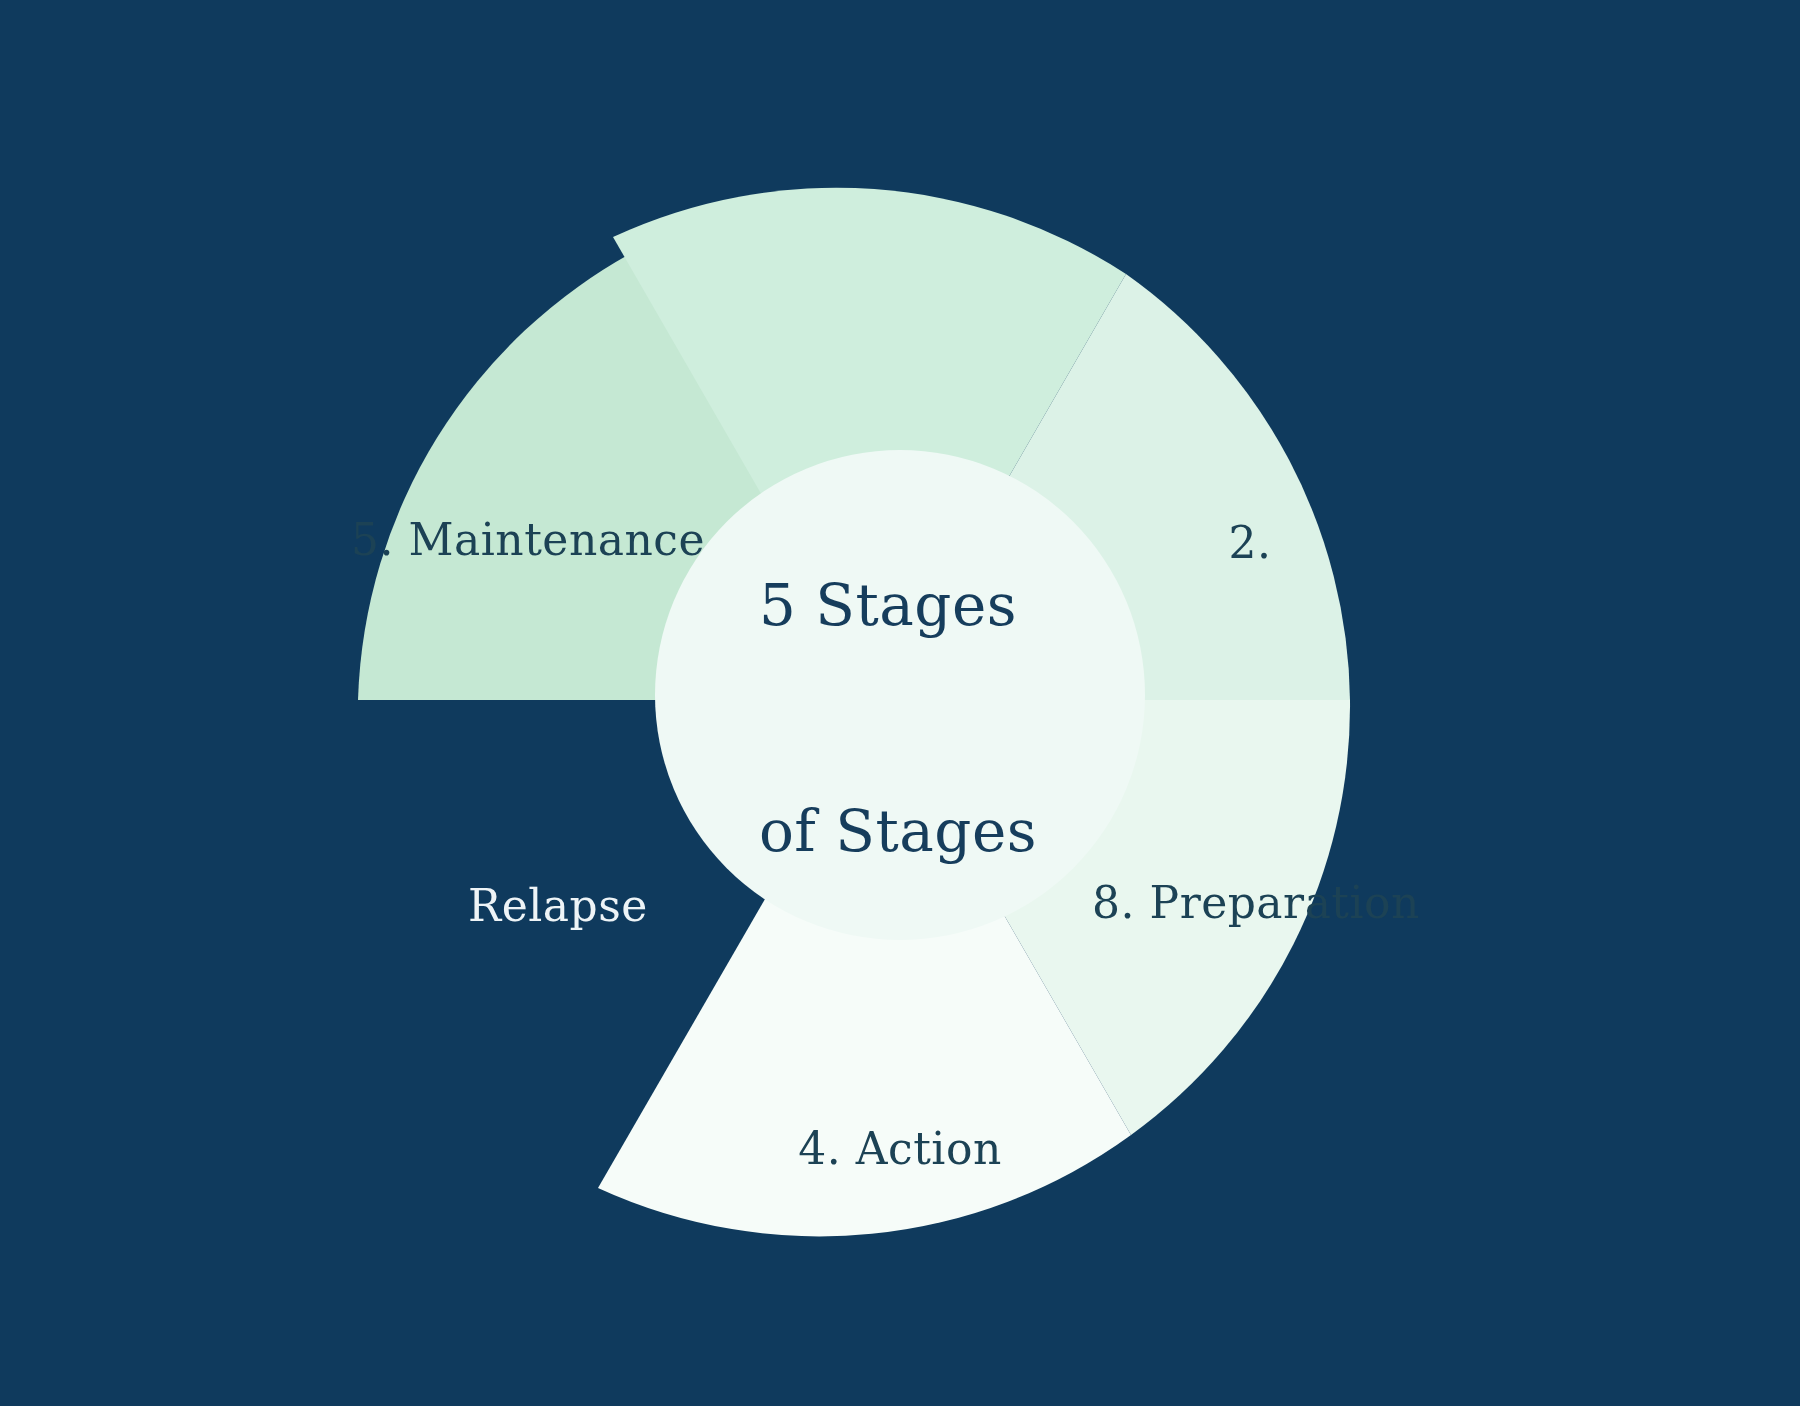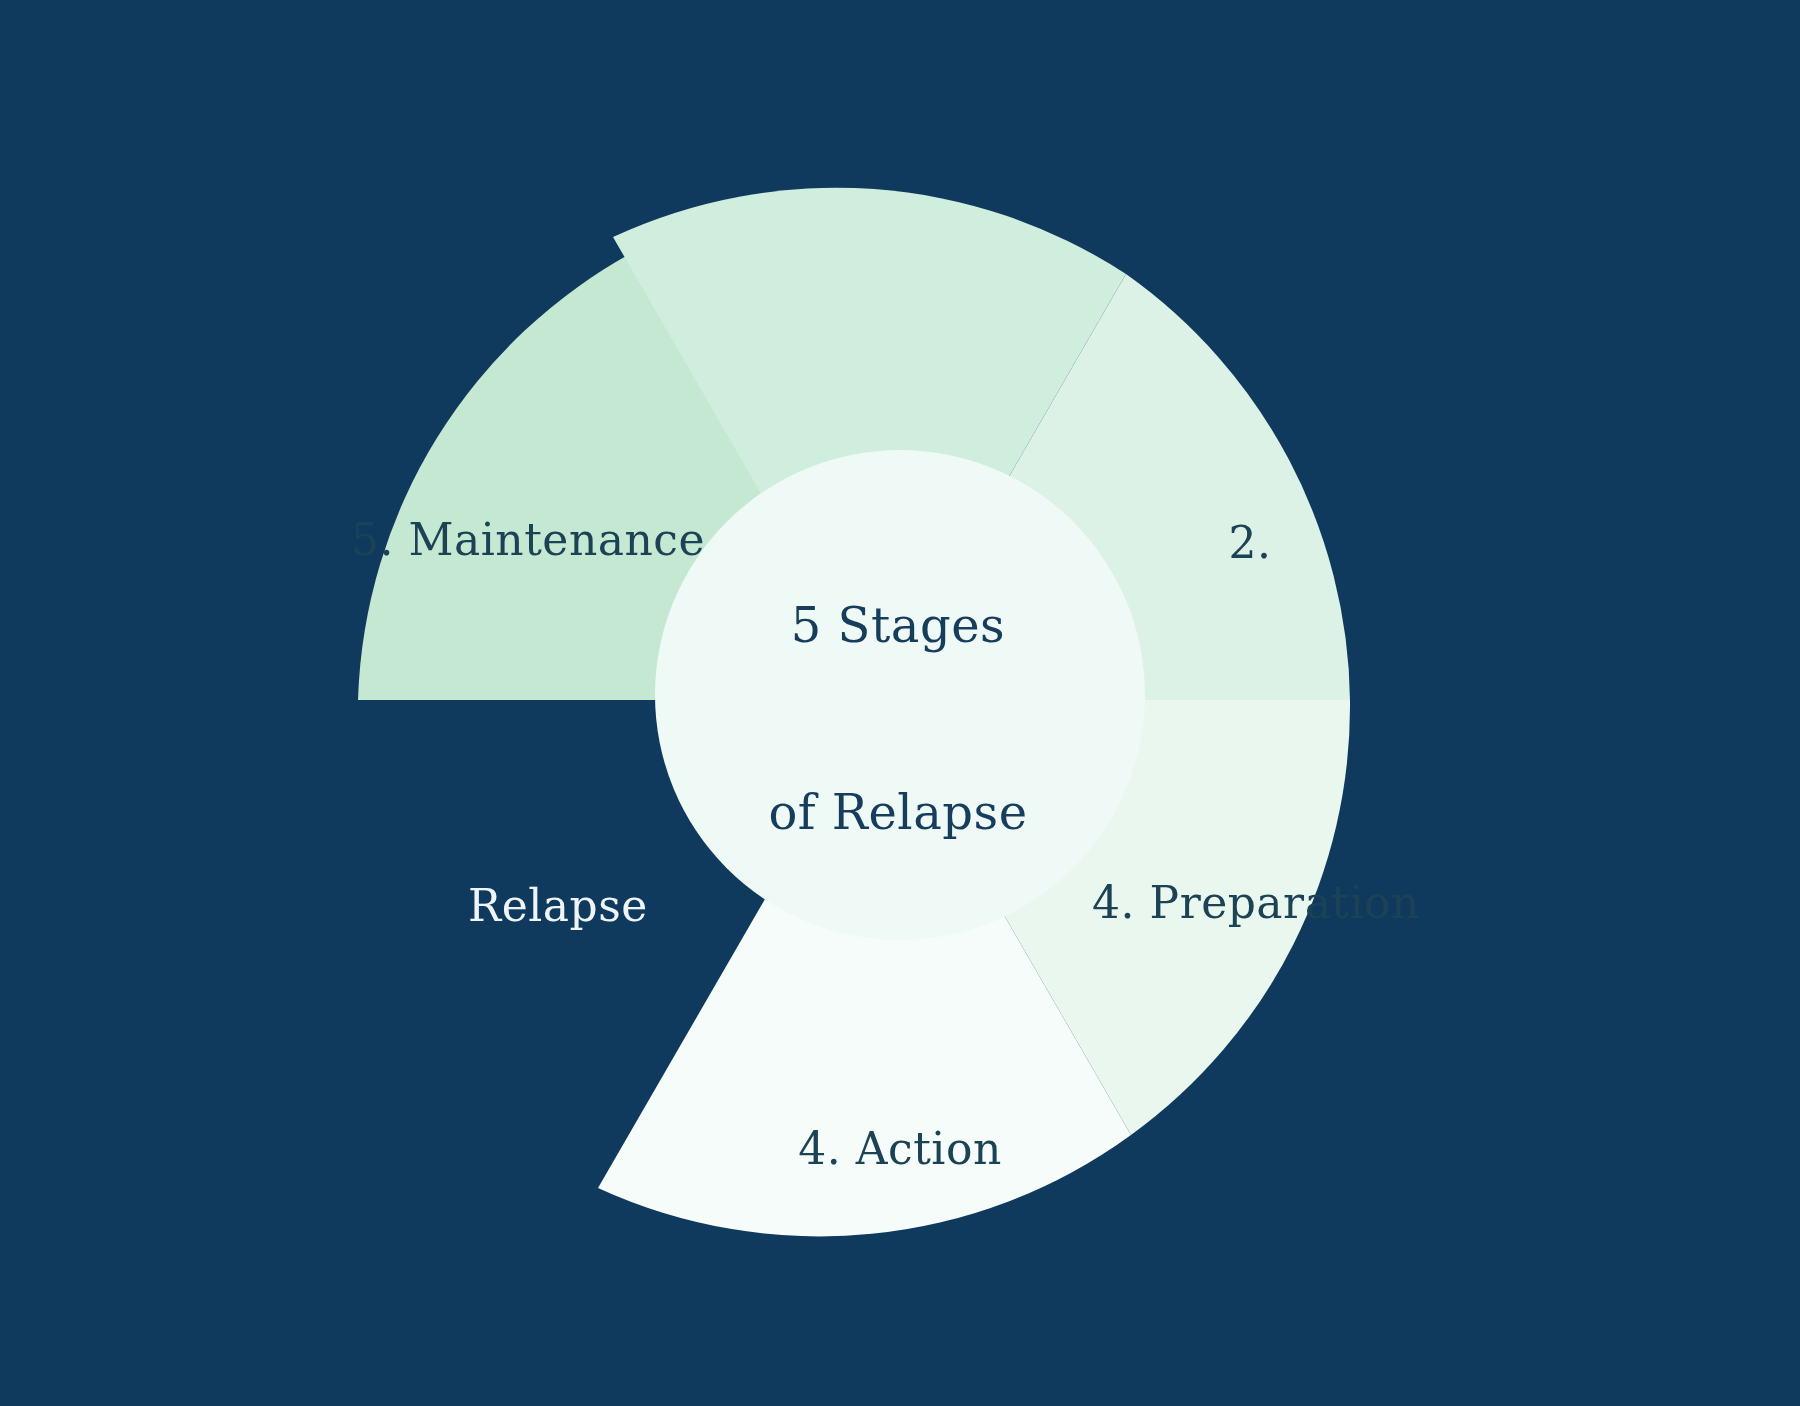--- a/index.html
+++ b/index.html
@@ -33,24 +33,24 @@
     text-align: center;
     white-space: pre;
     letter-spacing: 0.5px;
   }
   .label-light {
     color: #eef4f7;
   }
   .center-title {
     position: absolute;
     transform: translate(-50%, -50%);
-    font-size: 48px;
+    font-size: 58px;
     line-height: 1.3;
     color: #163d5c;
-    text-align: center;
+    text-align: left;
     white-space: pre;
     letter-spacing: 0.5px;
   }
 </style>
 </head>
 <body>
 
 <div class="canvas">
 
   <svg class="diagram-svg" viewBox="0 0 1800 1406" xmlns="http://www.w3.org/2000/svg">
@@ -67,26 +67,26 @@
     <path d="M880,700 L1131,1135 A530,530 0 0 1 598,1188 Z" fill="#f6fcf9"></path>
 
     <circle cx="900" cy="695" r="245" fill="#eff9f5"></circle>
   </svg>
 
 
   <div class="label" style="left:1250px; top:543px;">
     <div>2.</div>
   </div>
 
-  <div class="label" style="left:1256px; top:903px;">4. Preparation</div>
+  <div class="label" style="left:1256px; top:903px;">8. Preparation</div>
 
   <div class="label" style="left:900px; top:1125px;margin-top:24px;">4. Action</div>
 
   <div class="label" style="left:528px; top:540px;">5. Maintenance</div>
 
   <div class="label label-light" style="left:558px; top:906px;">Relapse</div>
 
   <div class="center-title" style="left:898px; top:719px;">
     <div>5 Stages</div>
-    <div>of Relapse</div>
+    <div>of Stages</div>
   </div>
 
 </div>
 
 </body></html>

